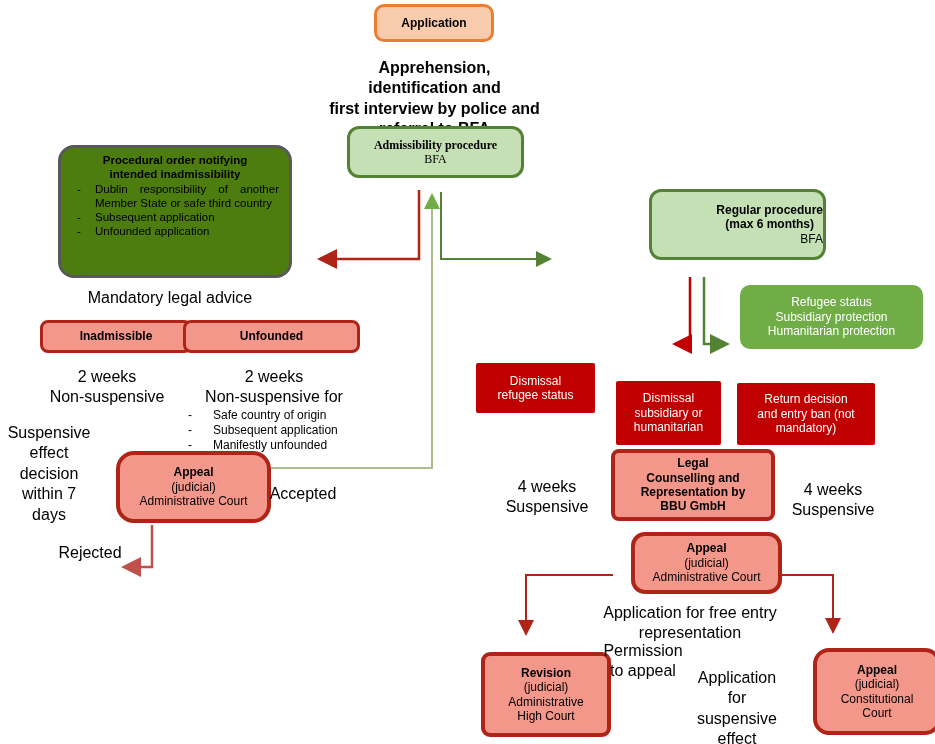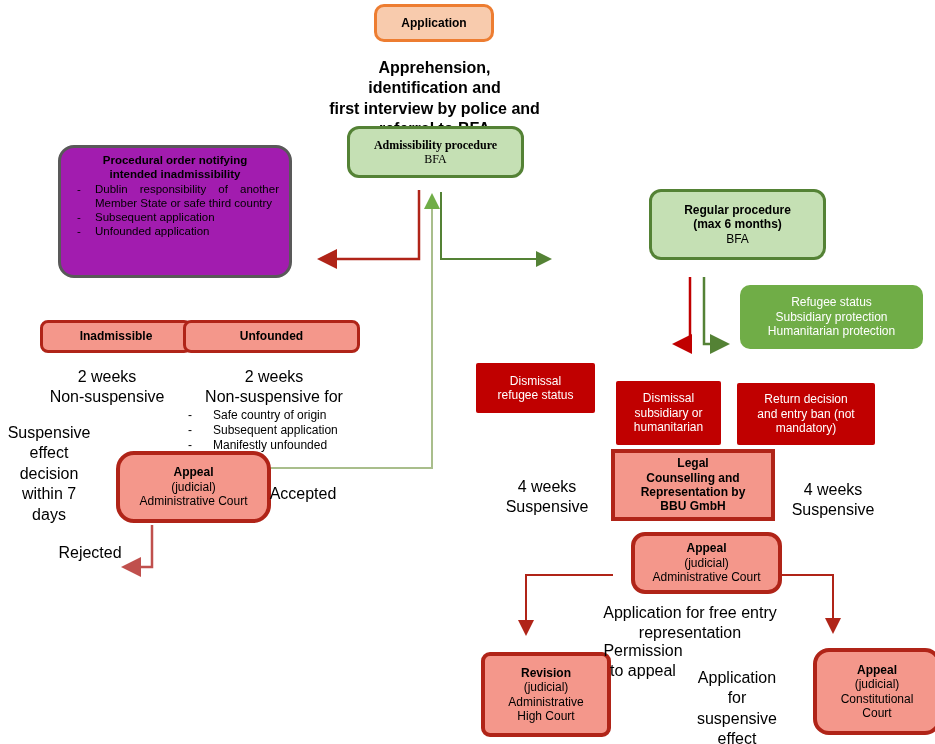--- a/index.html
+++ b/index.html
@@ -7,25 +7,25 @@
     position:relative;width:935px;height:744px;background:#fff;overflow:hidden;
     font-family:"Liberation Sans",sans-serif;color:#000;
   }
   .node{
     position:absolute;box-sizing:border-box;border-style:solid;
     display:flex;flex-direction:column;justify-content:center;align-items:center;
     text-align:center;line-height:1.2;font-size:12px;
   }
   .orange{background:#F8CBAD;border-color:#ED7D31;border-width:3px;border-radius:10px;}
   .ltgreen{background:#C5E0B4;border-color:#548235;border-width:3px;border-radius:12px;}
-  .gray{background:#a21caf;border-color:#595959;border-width:3px;border-radius:16px;}
+  .gray{background:#4d7c0f;border-color:#595959;border-width:3px;border-radius:16px;}
   .salmon{background:#F4978B;border-color:#B02418;}
   .thin-salmon{border-width:3px;border-radius:8px;}
   .thick-salmon{border-width:4px;border-radius:18px;margin-left:18px;}
-  .sq-salmon{border-width:4px;border-radius:0;}
+  .sq-salmon{border-width:4px;border-radius:8px;}
   .darkred{background:#C00000;border:none;color:#fff;border-radius:2px;}
   .solidgreen{background:#70AD47;border:none;color:#fff;border-radius:10px;}
   .note{position:absolute;text-align:center;line-height:1.28;font-size:16px;white-space:pre-line;}
   .b{font-weight:bold;}
   .pre{white-space:pre-line;}
   .dash-row{display:flex;width:100%;text-align:left;line-height:1.22;}
   .dash-col{flex:0 0 26px;padding-left:8px;box-sizing:border-box;}
   .dash-text{flex:1;text-align:justify;padding-right:2px;}
   .mini-dash-row{display:flex;text-align:left;line-height:1.25;font-size:12px;}
   .mini-dash-col{flex:0 0 27px;text-align:left;padding-left:2px;box-sizing:border-box;}
@@ -86,20 +86,21 @@
     <div class="dash-row">
       <span class="dash-col">-</span>
       <span class="dash-text" style="text-align:left;">Subsequent application</span>
     </div>
     <div class="dash-row">
       <span class="dash-col">-</span>
       <span class="dash-text" style="text-align:left;">Unfounded application</span>
     </div>
   </div>
 
+  <div class="note" style="left:70px;top:288px;width:200px;">Mandatory legal advice</div>
 
   <div class="node salmon thin-salmon b" style="left:40px;top:320px;width:152px;height:33px;">
     <span>Inadmissible</span>
   </div>
   <div class="node salmon thin-salmon b" style="left:183px;top:320px;width:177px;height:33px;">
     <span>Unfounded</span>
   </div>
 
   <div class="note" style="left:37px;top:367px;width:140px;">2 weeks
 Non-suspensive</div>
@@ -128,21 +129,21 @@
 
   <div class="node salmon thick-salmon" style="left:98px;top:451px;width:155px;height:72px;">
     <span class="b">Appeal</span>
     <span class="pre">(judicial)
 Administrative Court</span>
   </div>
 
   <div class="note" style="left:263px;top:484px;width:80px;">Accepted</div>
   <div class="note" style="left:50px;top:543px;width:80px;">Rejected</div>
 
-  <div class="node ltgreen" style="left:649px;top:189px;width:177px;height:71px;">
+  <div class="node ltgreen" style="left:649px;top:189px;width:177px;height:71px;align-items:flex-end;">
     <span class="b pre">Regular procedure
 (max 6 months)</span>
     <span>BFA</span>
   </div>
 
   <div class="node solidgreen pre" style="left:740px;top:285px;width:183px;height:64px;">Refugee status
 Subsidiary protection
 Humanitarian protection</div>
 
   <div class="node darkred pre" style="left:476px;top:363px;width:119px;height:50px;">Dismissal

